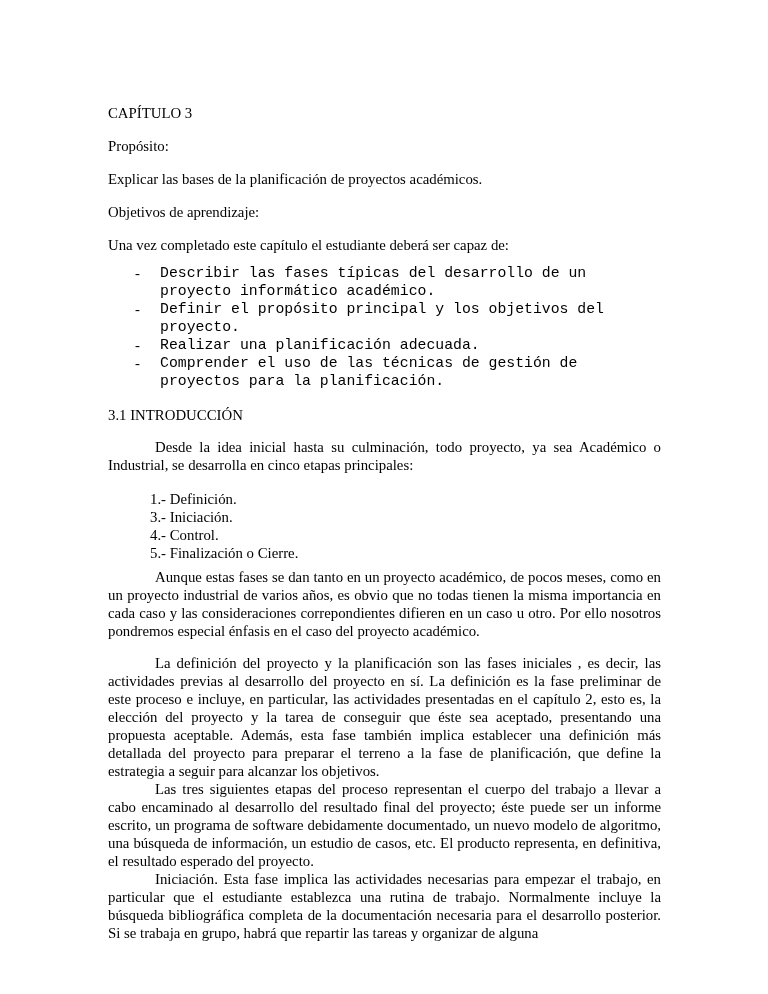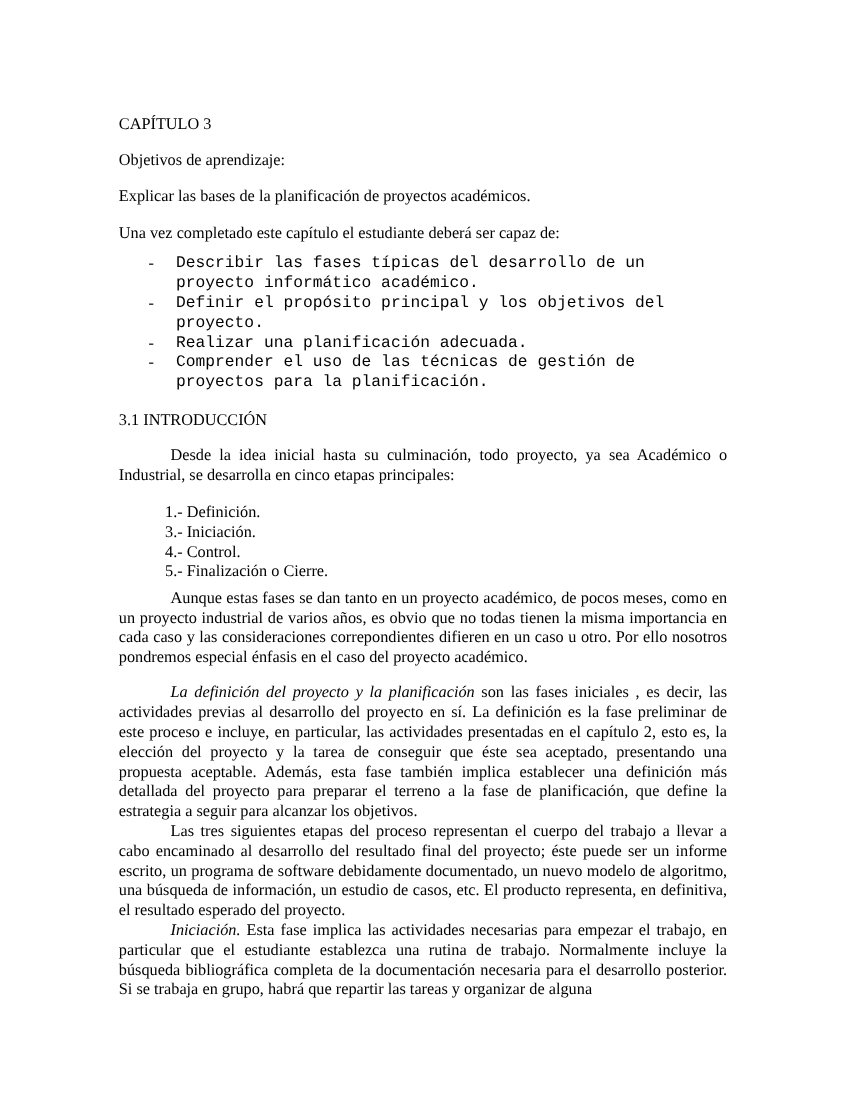--- a/index.html
+++ b/index.html
@@ -55,32 +55,32 @@
   }
   .para.gap-sm { margin-top: 6px; }
   .para.gap-md { margin-top: 14px; }
   .stages-list {
     margin: 16px 0 0 42px;
   }
   .stage-row {
     white-space: nowrap;
   }
   .italic-lead {
-    font-style: italic;
   }
 </style>
 </head>
 <body>
 
 <div class="page">
   <div class="doc">
 
     <div class="hline">CAPÍTULO 3</div>
+    <div class="hline">Propósito:</div>
+    <div class="hline">Explicar las bases de la planificación de proyectos académicos.</div>
     <div class="hline">Objetivos de aprendizaje:</div>
-    <div class="hline">Explicar las bases de la planificación de proyectos académicos.</div>
     <div class="hline" style="margin-bottom:0;">Una vez completado este capítulo el estudiante deberá ser capaz de:</div>
 
     <div class="bullet-list">
       <div class="bullet-row">
         <span class="dash">-</span>
         <span class="btext">Describir las fases típicas del desarrollo de un proyecto informático académico.</span>
       </div>
       <div class="bullet-row">
         <span class="dash">-</span>
         <span class="btext">Definir el propósito principal y los objetivos del proyecto.</span>

